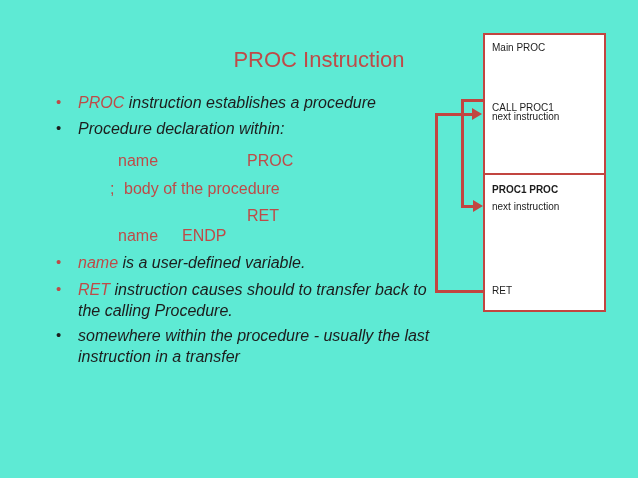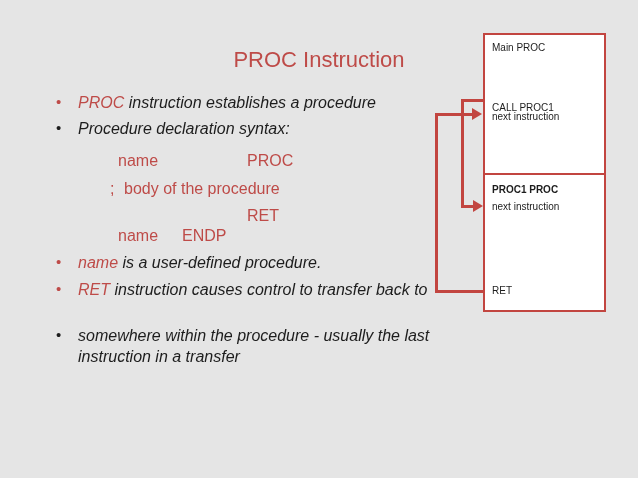--- a/index.html
+++ b/index.html
@@ -1,17 +1,17 @@
 <!DOCTYPE html>
 <html><head>
 <meta charset="utf-8">
 <style>
   html,body{margin:0;padding:0;background:#888;}
   .slide{
-    position:relative;width:638px;height:478px;background:#e5e5e5;
+    position:relative;width:638px;height:478px;background:#5eead4;
     font-family:"Liberation Sans",sans-serif;overflow:hidden;
   }
   .title{
     position:absolute;top:47px;left:0;width:638px;text-align:center;
     font-size:22px;line-height:26px;color:#be4b48;
   }
   .bullet{position:absolute;left:40px;width:436px;font-size:16px;line-height:21px;}
   .bullet .mark{position:absolute;left:16px;top:-1px;font-size:15px;}
   .bullet .txt{margin-left:38px;font-style:italic;}
   .c-red{color:#be4b48;}
@@ -41,33 +41,34 @@
   <div id="bullets">
       <div class="bullet" style="top: 92px;">
         <span class="mark c-red">•</span>
         <div class="txt">
           <div><span class="c-red">PROC</span><span class="c-black"> instruction establishes a procedure</span></div>
         </div>
       </div>
       <div class="bullet" style="top: 118px;">
         <span class="mark c-black">•</span>
         <div class="txt">
-          <div><span class="c-black">Procedure declaration syntax:</span></div>
+          <div><span class="c-black">Procedure declaration within:</span></div>
         </div>
       </div>
       <div class="bullet" style="top: 252px;">
         <span class="mark c-red">•</span>
         <div class="txt">
-          <div><span class="c-red">name</span><span class="c-black"> is a user-defined procedure.</span></div>
+          <div><span class="c-red">name</span><span class="c-black"> is a user-defined variable.</span></div>
         </div>
       </div>
       <div class="bullet" style="top: 279px;">
         <span class="mark c-red">•</span>
         <div class="txt">
-          <div><span class="c-red">RET</span><span class="c-black"> instruction causes control to transfer back to</span></div>
+          <div><span class="c-red">RET</span><span class="c-black"> instruction causes should to transfer back to</span></div>
+          <div><span class="c-black">the calling Procedure.</span></div>
         </div>
       </div>
       <div class="bullet" style="top: 325px;">
         <span class="mark c-black">•</span>
         <div class="txt">
           <div><span class="c-black">somewhere within the procedure - usually the last</span></div>
           <div><span class="c-black">instruction in a transfer</span></div>
         </div>
       </div>
     </div>

